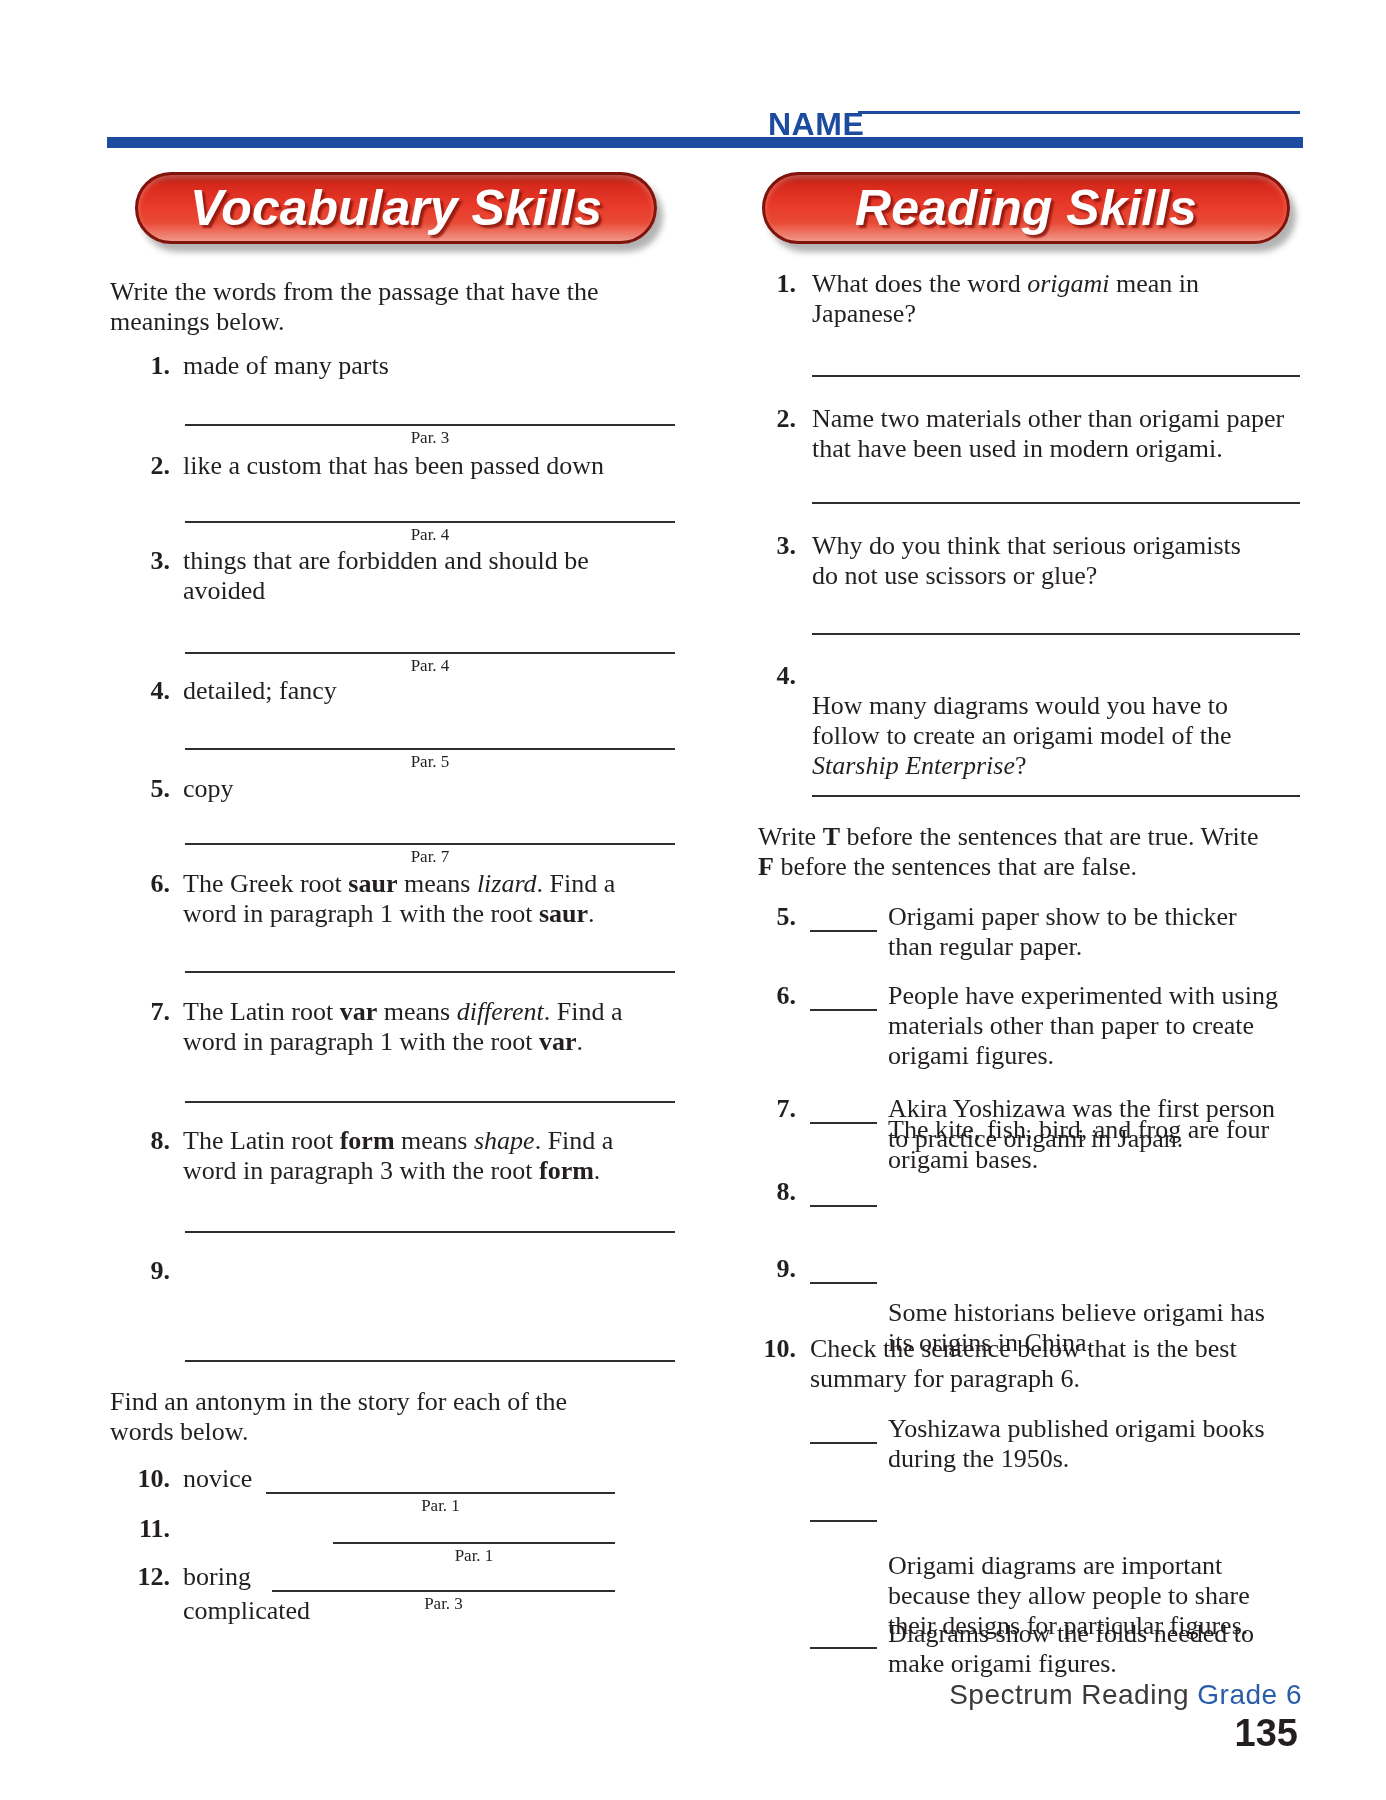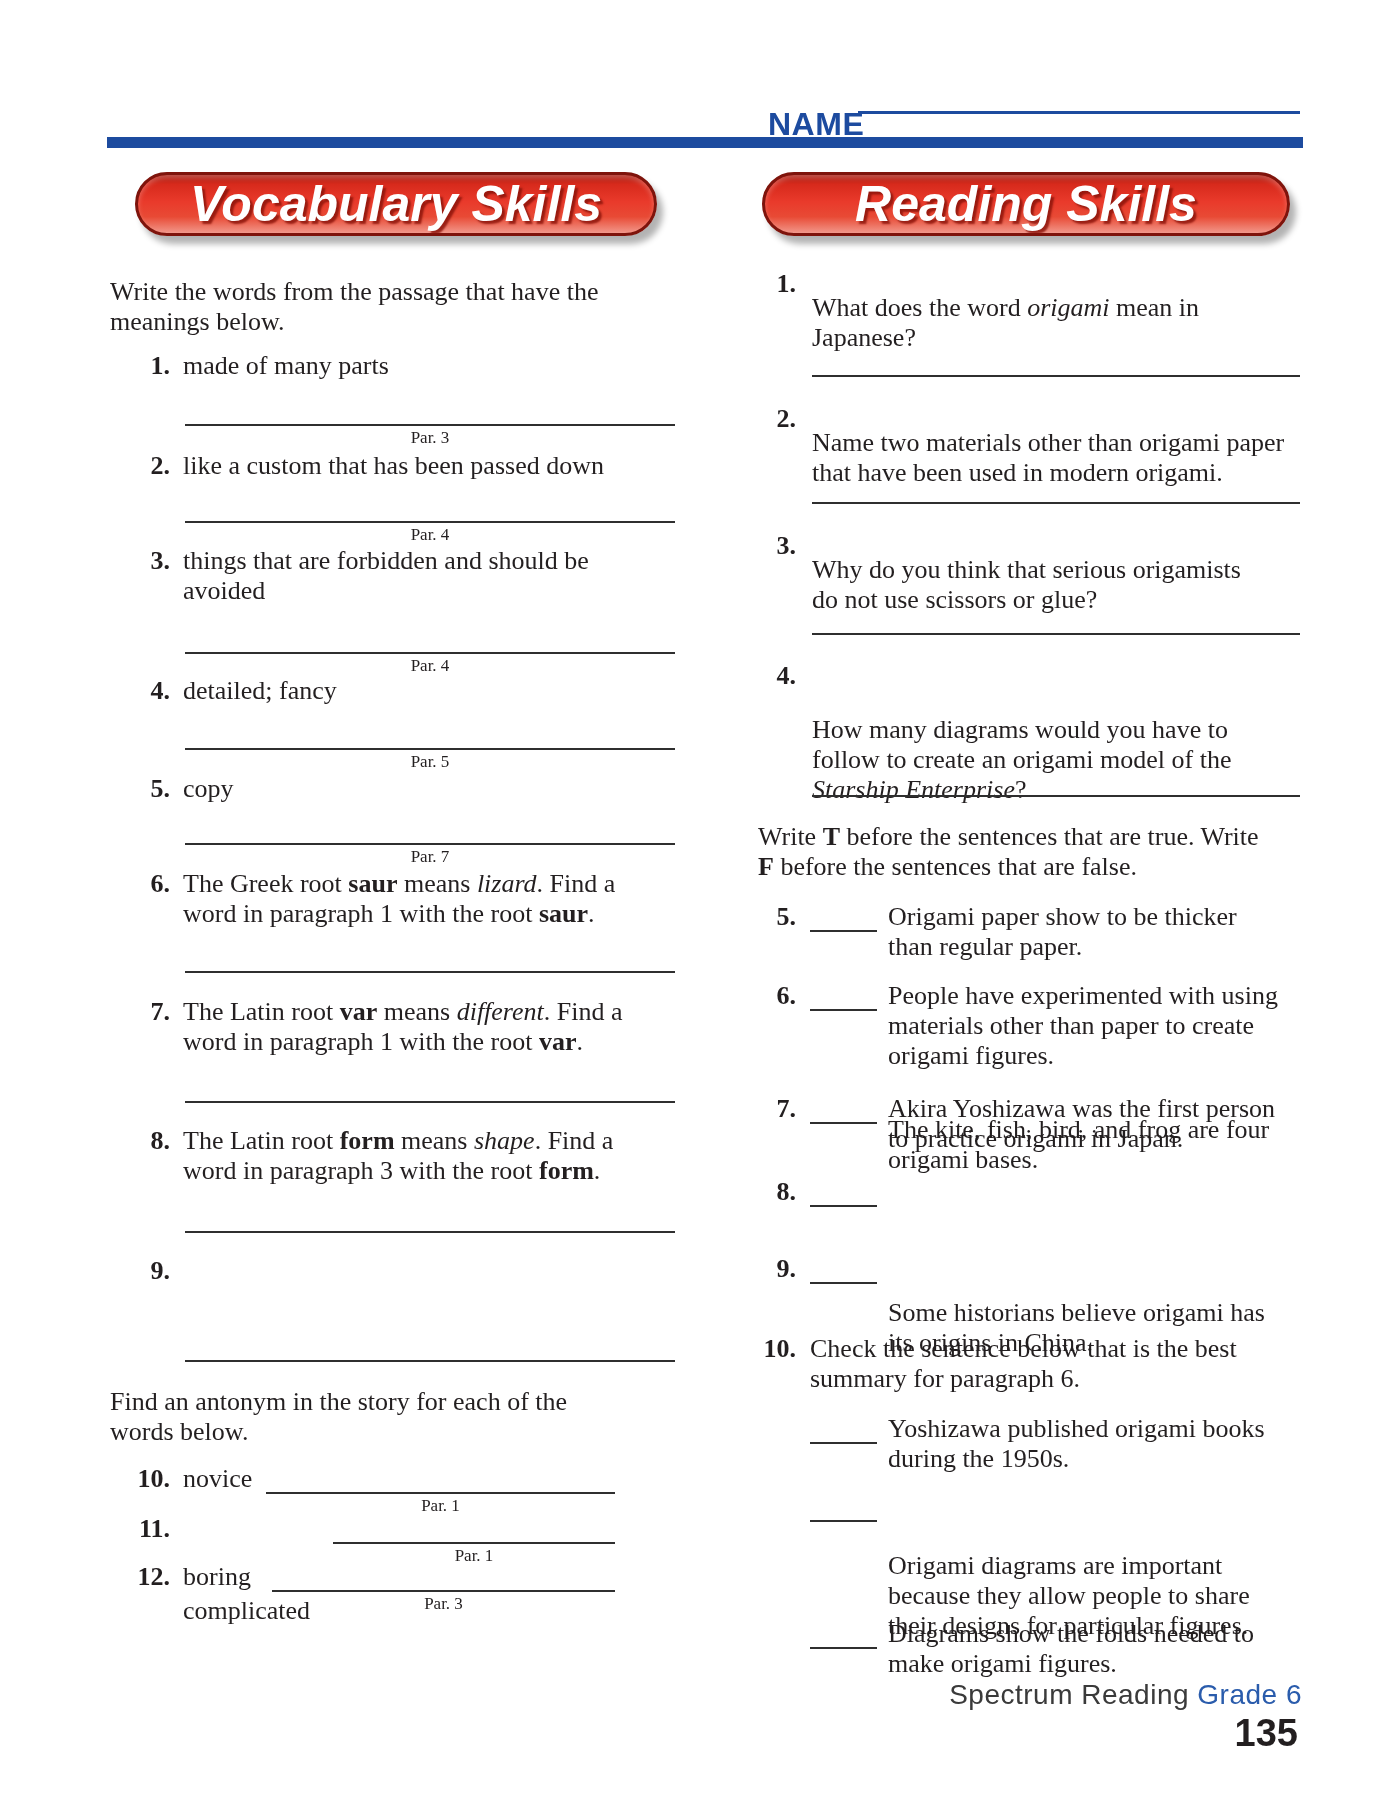--- a/index.html
+++ b/index.html
@@ -16,21 +16,21 @@
   .name-line{
     position:absolute;left:858px;top:111px;width:442px;height:0;
     border-bottom:3px solid #1d4b9f;
   }
   .divider-bar{
     position:absolute;left:107px;top:137px;width:1196px;height:11px;
     background:#1d4b9f;
   }
   
   .badge{
-    position:absolute;top:172px;height:64px;border-radius:42px;
+    position:absolute;top:172px;height:72px;border-radius:42px;
     border:3px solid #7e140c;box-sizing:border-box;
     background:linear-gradient(180deg,#a81d12 0%,#d72a1c 16%,#e93a2b 46%,#e84a35 72%,#f2978a 100%);
     box-shadow:6px 8px 6px rgba(0,0,0,0.30), inset 0 3px 5px rgba(255,255,255,0.25);
     display:flex;align-items:center;justify-content:center;
     font-family:"Liberation Sans",sans-serif;font-weight:bold;font-style:italic;
     font-size:50px;color:#ffffff;
     text-shadow:3px 3px 2px rgba(140,20,10,0.85);
   }
   .badge.vocab{left:135px;width:522px;}
   .badge.reading{left:762px;width:528px;}
@@ -41,21 +41,21 @@
   }
   .num{
     position:absolute;font-size:26px;line-height:30px;font-weight:bold;
     text-align:right;color:#231f20;
   }
   .vnum{left:138px;width:32px;}
   .vnum2{left:126px;width:44px;}
   .vtxt{left:183px;}
   .intro{left:110px;}
   .rnum{left:758px;width:38px;}
-  .rtxt{left:812px;margin-top:24px;}
+  .rtxt{left:812px;}
   .rtxt2{left:810px;}
   .tftxt{left:888px;}
   .rule{position:absolute;height:0;border-top:2px solid #2f2f2f;}
   .vrule{left:185px;width:490px;}
   .rrule{left:812px;width:488px;}
   .blank{left:810px;width:67px;}
   .parl{
     position:absolute;font-size:17px;line-height:20px;text-align:center;color:#231f20;
   }
   .vpar{left:185px;width:490px;}

